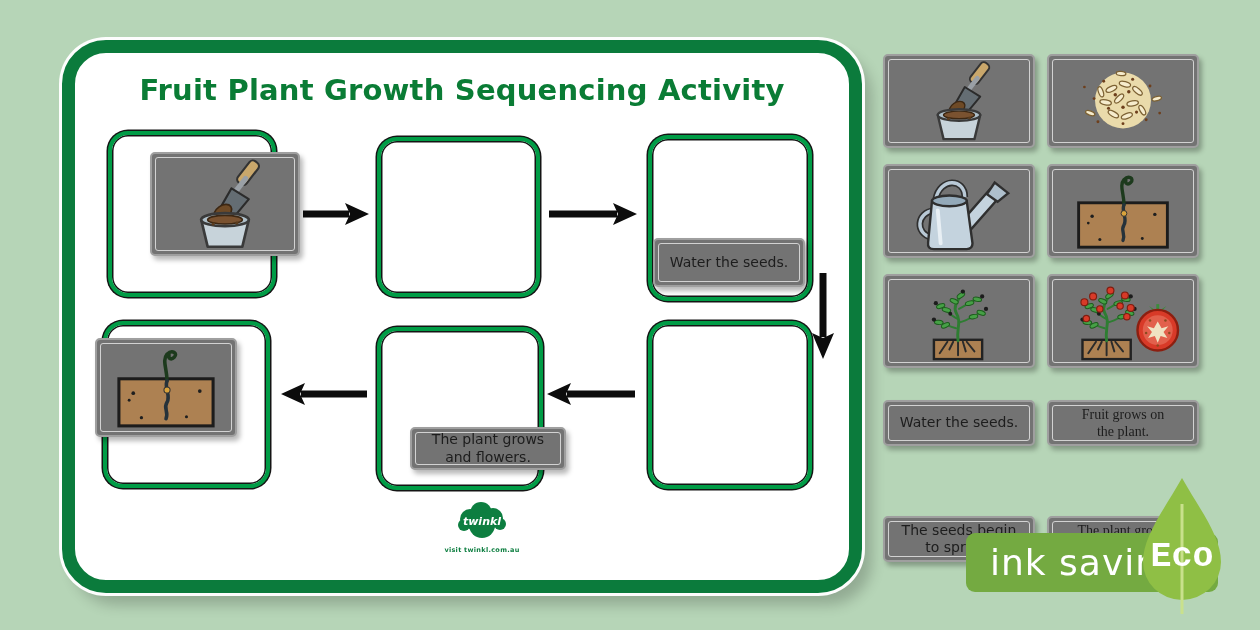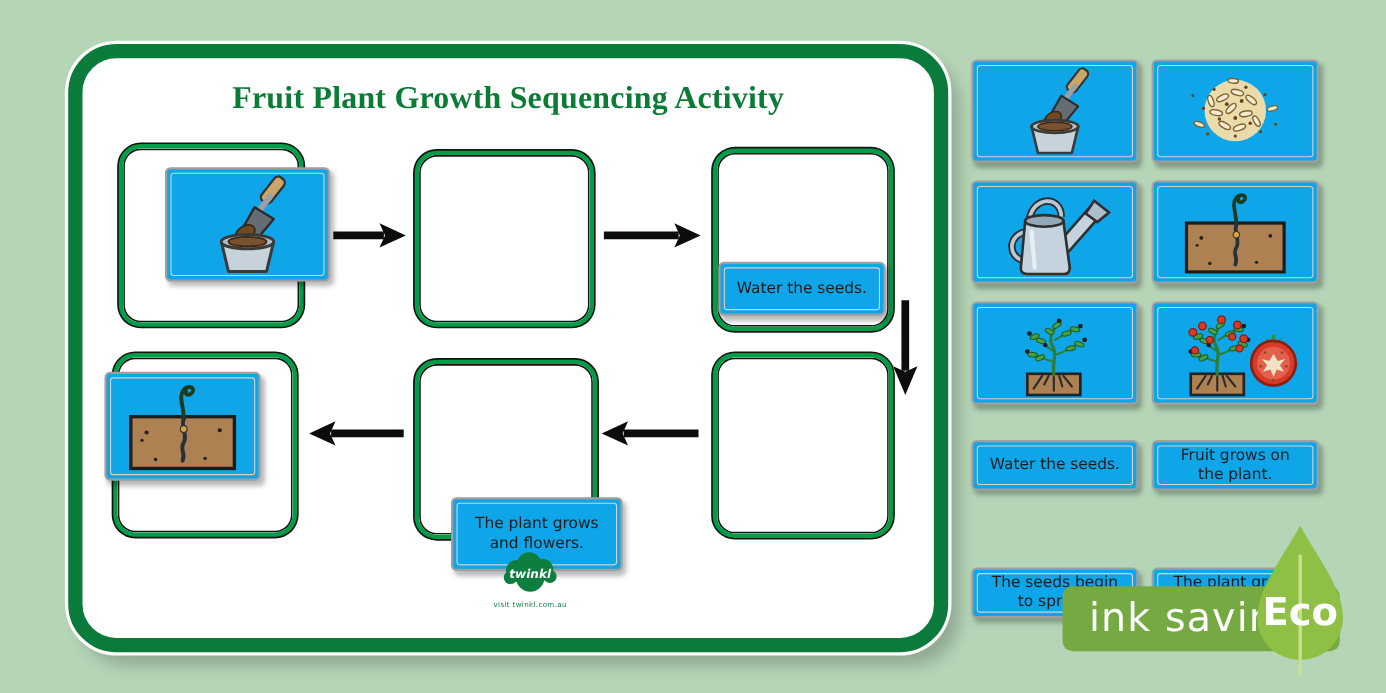--- a/index.html
+++ b/index.html
@@ -9,75 +9,75 @@
     font-family:"DejaVu Sans", sans-serif;
   }
   
   .board{
     position:absolute; left:62px; top:40px; width:774px; height:527px;
     background:#ffffff; border:13px solid #0b7b3c; border-radius:44px;
     box-shadow:0 0 0 3px #fdfdfd, 10px 12px 14px rgba(0,0,0,0.20);
   }
   .board-title{
     position:absolute; left:0; right:0; top:20px; text-align:center;
-    font-size:29px; font-weight:bold; color:#0a7c35; letter-spacing:0.2px;font-family:Liberation Serif, serif;
+    font-size:29px; font-weight:bold; color:#0a7c35; letter-spacing:0.2px;
   }
   .seq-box{
     position:absolute; background:#fff;
     border:4px solid #009c46; border-radius:20px;
     box-shadow:0 0 0 1.5px #141414, inset 0 0 0 1.5px #141414;
   }
   .box1{left:33px;  top:78px;  width:160px; height:158px;}
   .box2{left:302px; top:84px;  width:155px; height:152px;}
   .box3{left:573px; top:82px;  width:156px; height:158px;}
   .box4{left:28px;  top:268px; width:159px; height:159px;}
   .box5{left:302px; top:274px; width:158px; height:155px;}
   .box6{left:573px; top:268px; width:156px; height:160px;}
   .arrow{position:absolute;}
   
   .card{
-    position:absolute; background:#0ea5e9;
+    position:absolute; background:#737373;
     border:2px solid #9f9f9f; border-radius:5px;
     box-shadow:3px 4px 5px rgba(0,0,0,0.28);
     box-sizing:border-box;
   }
   .card .inner{
     position:absolute; inset:3px; border:1px solid #d2d2d2; border-radius:3px;
     display:flex; align-items:center; justify-content:center;
   }
   .tlabel{
     font-size:14px; line-height:1.25; color:#1d1d1d; text-align:center;
     white-space:pre-line; padding:0 6px;
   }
   .pic{width:100%; height:100%;}
   
   .card-trowel-board {left:75px;  top:99px;  width:150px; height:104px;}
   .card-water-board  {left:578px; top:185px; width:152px; height:49px;}
   .card-sprout-board {left:20px;  top:285px; width:142px; height:99px;}
-  .card-grows-board  {left:335px; top:399px; width:156px; height:67px;padding-left:40px;}
+  .card-grows-board  {left:335px; top:374px; width:156px; height:43px;padding-left:40px;}
   
   .logo{position:absolute; left:0; right:0; top:448px; text-align:center;padding-left:40px;}
-  .logo-tagline{font-size:6.5px; font-weight:normal; color:#0d7e40; margin-top:1px; letter-spacing:0.3px;}
+  .logo-tagline{font-size:6.5px; font-weight:bold; color:#0d7e40; margin-top:1px; letter-spacing:0.3px;}
   
   .pcard{width:152px; height:94px;}
   .tcard{width:152px; height:46px;}
   .pc-r1{top:54px;} .pc-r2{top:164px;} .pc-r3{top:274px;}
   .tc-r1{top:400px;} .tc-r2{top:458px;} .tc-r3{top:516px;}
-  .col1{left:883px;} .col2{left:1047px;}
+  .col1{left:883px;} .col2{left:1047px;font-family:Liberation Serif, serif;}
   
   .badge-pill{
     position:absolute; left:966px; top:533px; width:252px; height:59px;
     background:#74aa41; border-radius:9px; z-index:5;
     display:flex; align-items:center;
   }
   .badge-label{color:#ffffff; font-size:36px; padding-left:24px; letter-spacing:1px;}
   .badge-leaf{position:absolute; left:1136px; top:476px; z-index:6;}
   .badge-eco{
     position:absolute; left:1142px; top:537px; width:80px; z-index:7;
-    text-align:center; color:#ffffff; font-size:35px; font-weight:bold;
+    text-align:center; color:#ffffff; font-size:35px; font-weight:bold;font-family:Liberation Mono, monospace;
   }
 </style>
 </head>
 <body>
 
 <svg width="0" height="0" style="position:absolute">
   <defs>
     <g id="sym-trowel-pot" stroke-linejoin="round" stroke-linecap="round">
       <rect x="76" y="1" width="10" height="25" rx="4" fill="#c9a76b" stroke="#333" stroke-width="2" transform="rotate(38 81 14)"></rect>
       <line x1="69" y1="32" x2="79" y2="19" stroke="#9aa0a6" stroke-width="5"></line>

